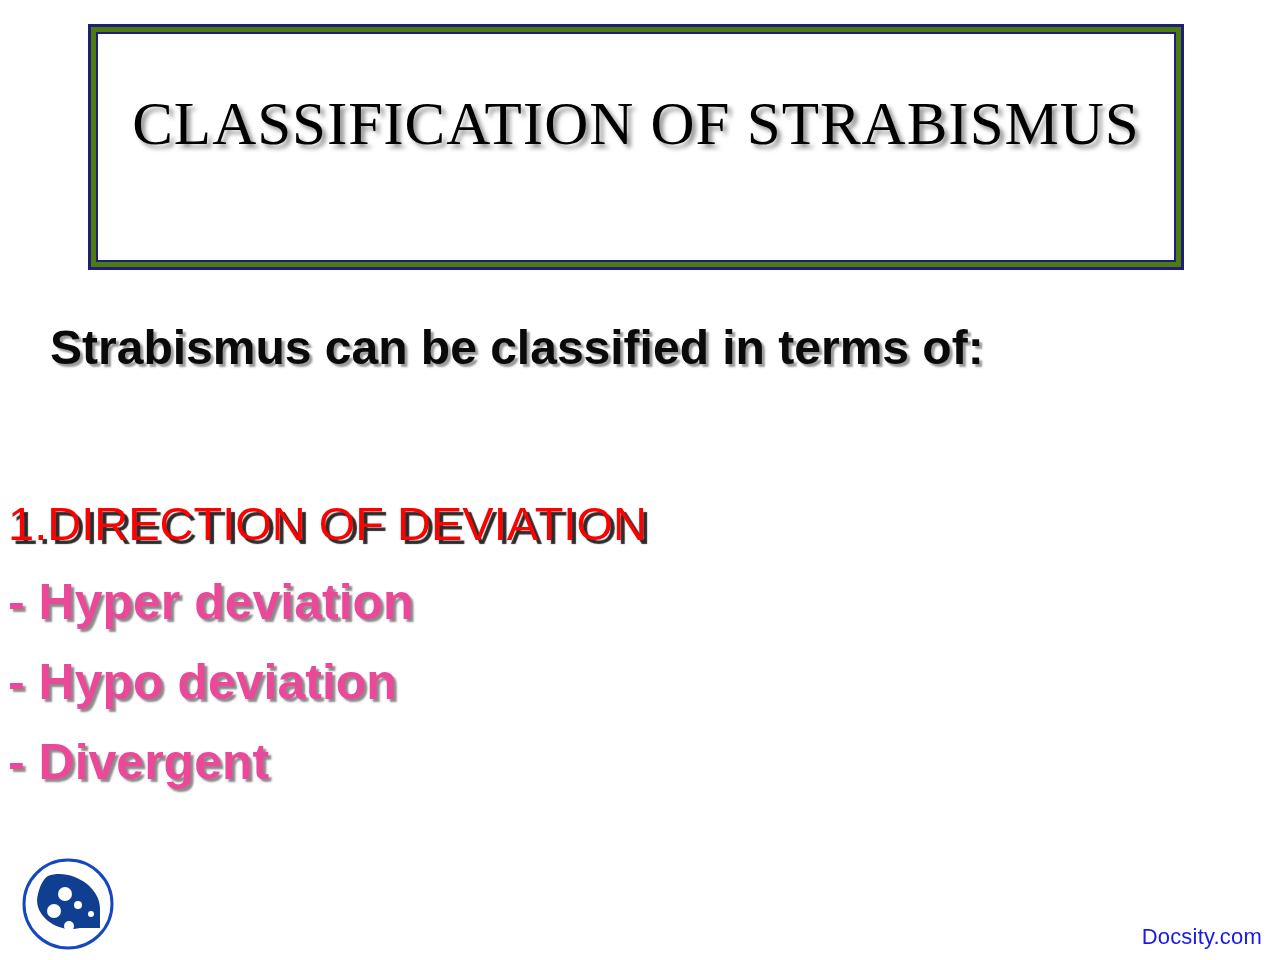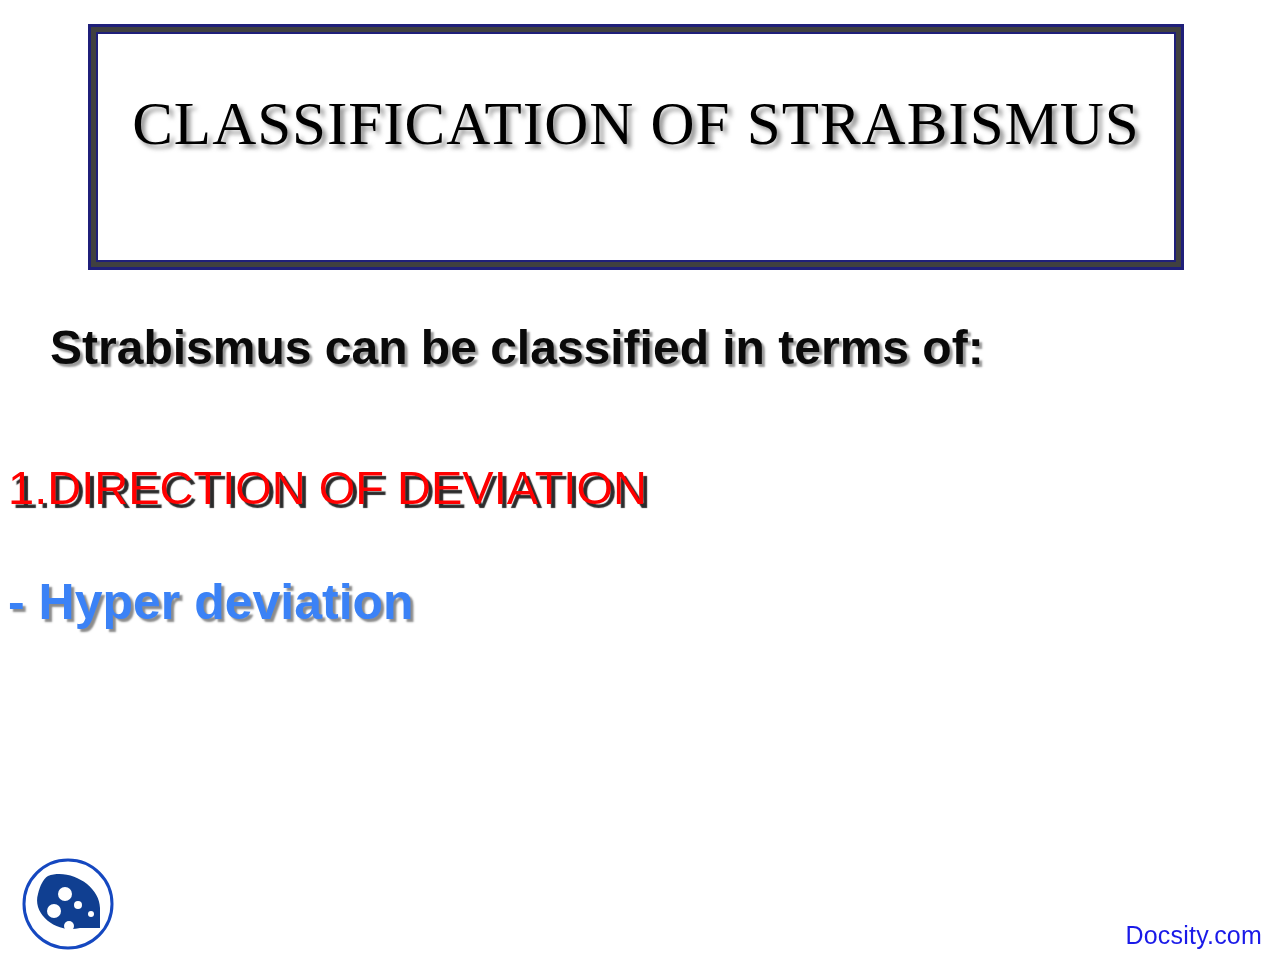--- a/index.html
+++ b/index.html
@@ -18,21 +18,21 @@
 
   
   #title-frame {
     position: absolute;
     left: 88px;
     top: 24px;
     width: 1096px;
     height: 246px;
     box-sizing: border-box;
     border: 3px solid #1f1f7a;
-    background: #404040;
+    background: #4d7c0f;
   }
   #title-frame-inner {
     position: absolute;
     left: 5px;
     top: 5px;
     right: 5px;
     bottom: 5px;
     box-sizing: border-box;
     border: 2px solid #1f1f7a;
     background: #ffffff;
@@ -61,78 +61,80 @@
     font-weight: bold;
     color: #0a0a0a;
     white-space: nowrap;
     text-shadow: 3px 3px 2px rgba(120,120,120,0.75);
     margin-top: 28px;
   }
 
   #section-heading {
     position: absolute;
     left: 8px;
-    top: 460px;
+    top: 496px;
     font-size: 47px;
     font-weight: normal;
     color: #ff0000;
     white-space: nowrap;
     text-shadow: 4px 4px 1px rgba(25,25,25,0.92);
   }
 
   #bullet-list {
     position: absolute;
     left: 8px;
     top: 562px;
     margin: 0;
     padding: 0;
     list-style: none;
   }
   #bullet-list li {
     font-size: 50px;
     font-weight: bold;
-    color: #3b82f6;
+    color: #ec4899;
     line-height: 80px;
     white-space: nowrap;
     text-shadow: 3px 3px 2px rgba(110,110,110,0.8);
   }
 
   
   #docsity-logo {
     position: absolute;
     left: 18px;
     top: 856px;
     width: 100px;
     height: 96px;
   }
   #docsity-watermark {
     position: absolute;
     right: 18px;
     bottom: 10px;
-    font-size: 25px;
+    font-size: 22px;
     color: #1a1ae8;
     letter-spacing: 0.2px;
     white-space: nowrap;
   }
 </style>
 </head>
 <body>
 
 <div id="title-frame">
   <div id="title-frame-inner">
     <div id="title-text">CLASSIFICATION OF STRABISMUS</div>
   </div>
 </div>
 
 <div id="subtitle">Strabismus can be classified in terms of:</div>
 
 <div id="section-heading">1.DIRECTION OF DEVIATION</div>
 
 <ul id="bullet-list">
   <li>- Hyper deviation</li>
+  <li>- Hypo deviation</li>
+  <li>- Divergent</li>
 </ul>
 
 <div id="docsity-logo">
   <svg width="100" height="96" viewBox="0 0 100 96" xmlns="http://www.w3.org/2000/svg">
     <circle cx="50" cy="48" r="44" fill="#ffffff" stroke="#1548c0" stroke-width="3"></circle>
     <path d="M30 20 C52 12, 82 30, 82 52 L82 72 L62 72 C38 78, 14 58, 20 38 C22 30, 25 23, 30 20 Z" fill="#103f91"></path>
     <circle cx="47" cy="38" r="7" fill="#ffffff"></circle>
     <circle cx="36" cy="55" r="7" fill="#ffffff"></circle>
     <circle cx="60" cy="49" r="4" fill="#ffffff"></circle>
     <circle cx="73" cy="58" r="3" fill="#ffffff"></circle>

